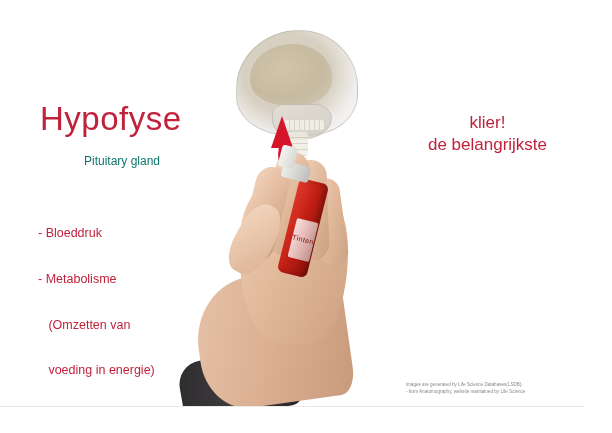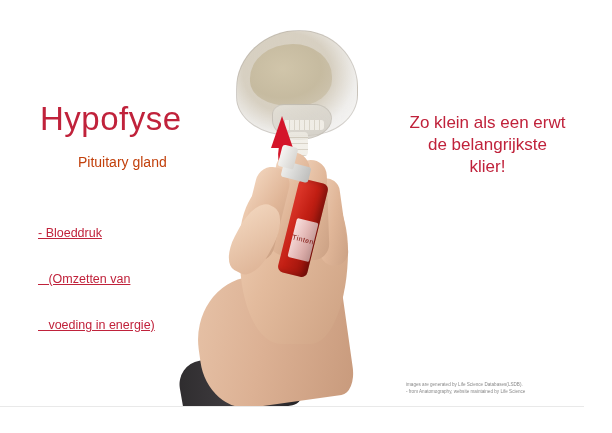--- a/index.html
+++ b/index.html
@@ -23,39 +23,38 @@
     position: absolute;
     left: 40px;
     top: 76px;
     font-size: 33px;
     color: #c0223b;
     letter-spacing: 0.5px;
     white-space: nowrap;
   }
   #subtitle {
     position: absolute;
-    left: 78px;
+    left: 84px;
     top: 130px;
-    font-size: 14px;
-    color: #c2410c;
+    font-size: 12px;
+    color: #0f766e;
     white-space: nowrap;
   }
   
   #bullets {
     position: absolute;
     left: 38px;
     top: 172px;
     font-size: 12.5px;
     line-height: 15.2px;
     color: #c0223b;
     white-space: pre;
   }
   #bullets div {
     white-space: pre;
-    text-decoration: underline;
   }
   
   #right-text {
     position: absolute;
     left: 370px;
     top: 88px;
     width: 235px;
     text-align: center;
     font-size: 17px;
     line-height: 22px;
@@ -267,35 +266,35 @@
 </head>
 <body>
 
 <div id="poster">
 
   <div id="title">Hypofyse</div>
   <div id="subtitle">Pituitary gland</div>
 
   <div id="bullets">
     <div>- Bloeddruk</div>
+    <div>- Metabolisme</div>
     <div>   (Omzetten van</div>
     <div>   voeding in energie)</div>
     
     
     
     
     
     
     
   </div>
 
   <div id="right-text">
-    <div>Zo klein als een erwt</div>
+    <div>klier!</div>
     <div>de belangrijkste</div>
-    <div>klier!</div>
   </div>
 
   <div id="photo">
 
     <div id="skull">
       <div class="skull-shape"></div>
       <div class="brain-shape"></div>
       <div class="jaw-shape"></div>
       <div class="teeth"></div>
       <div class="spine"></div>

